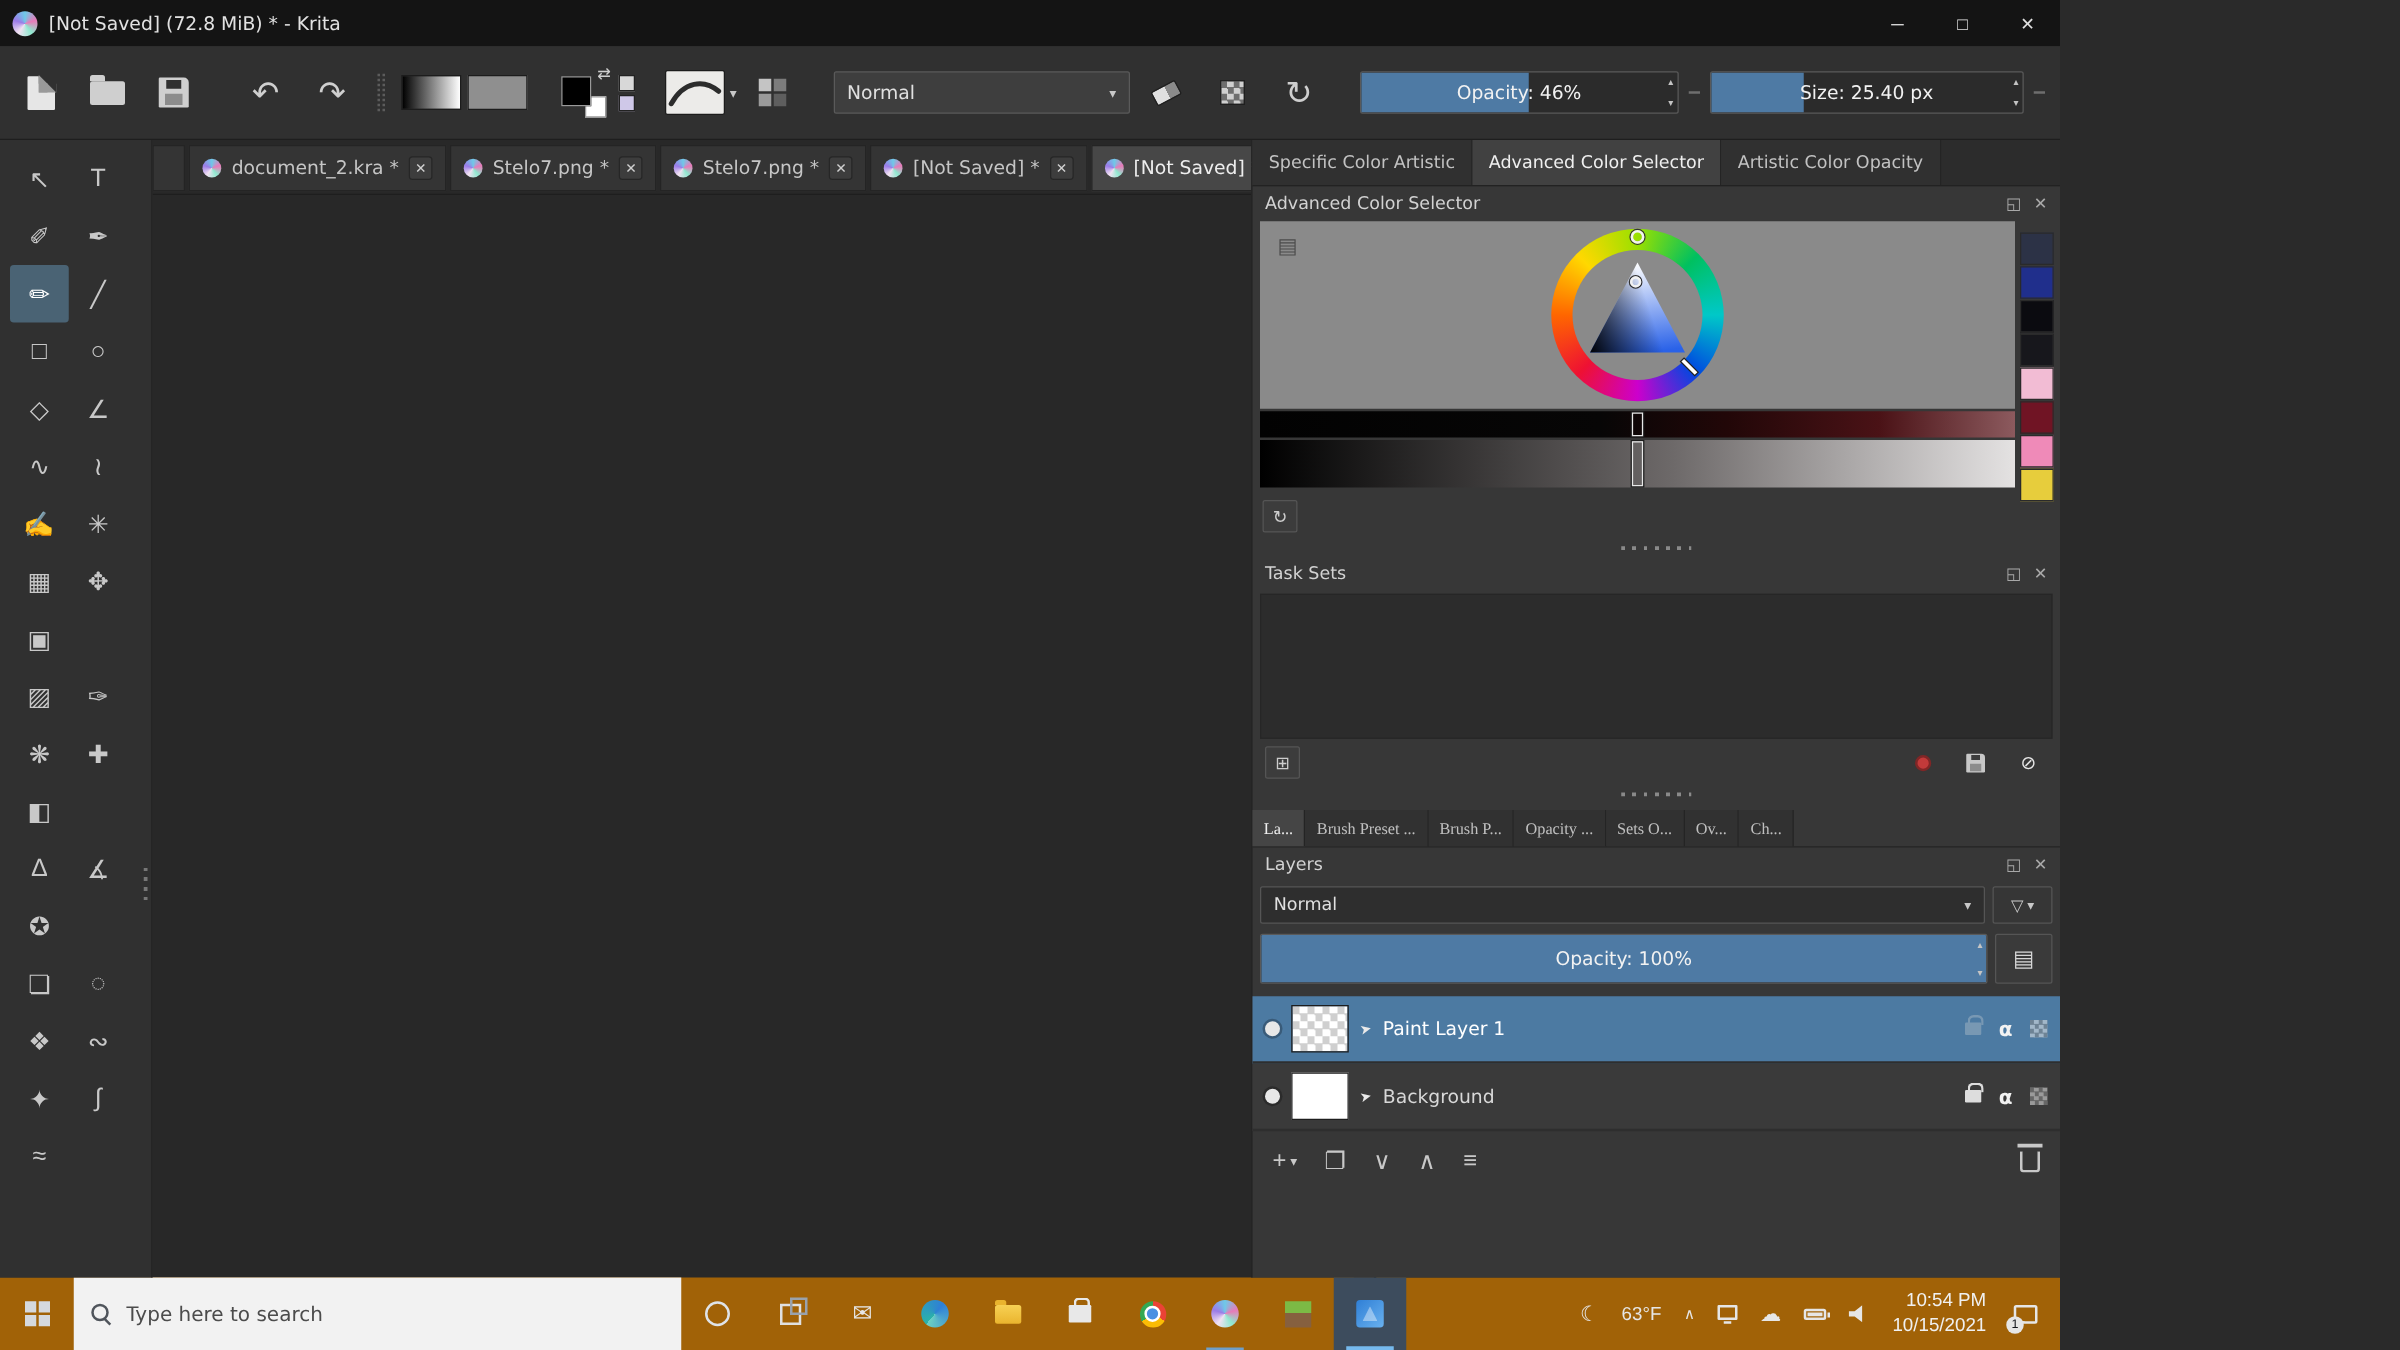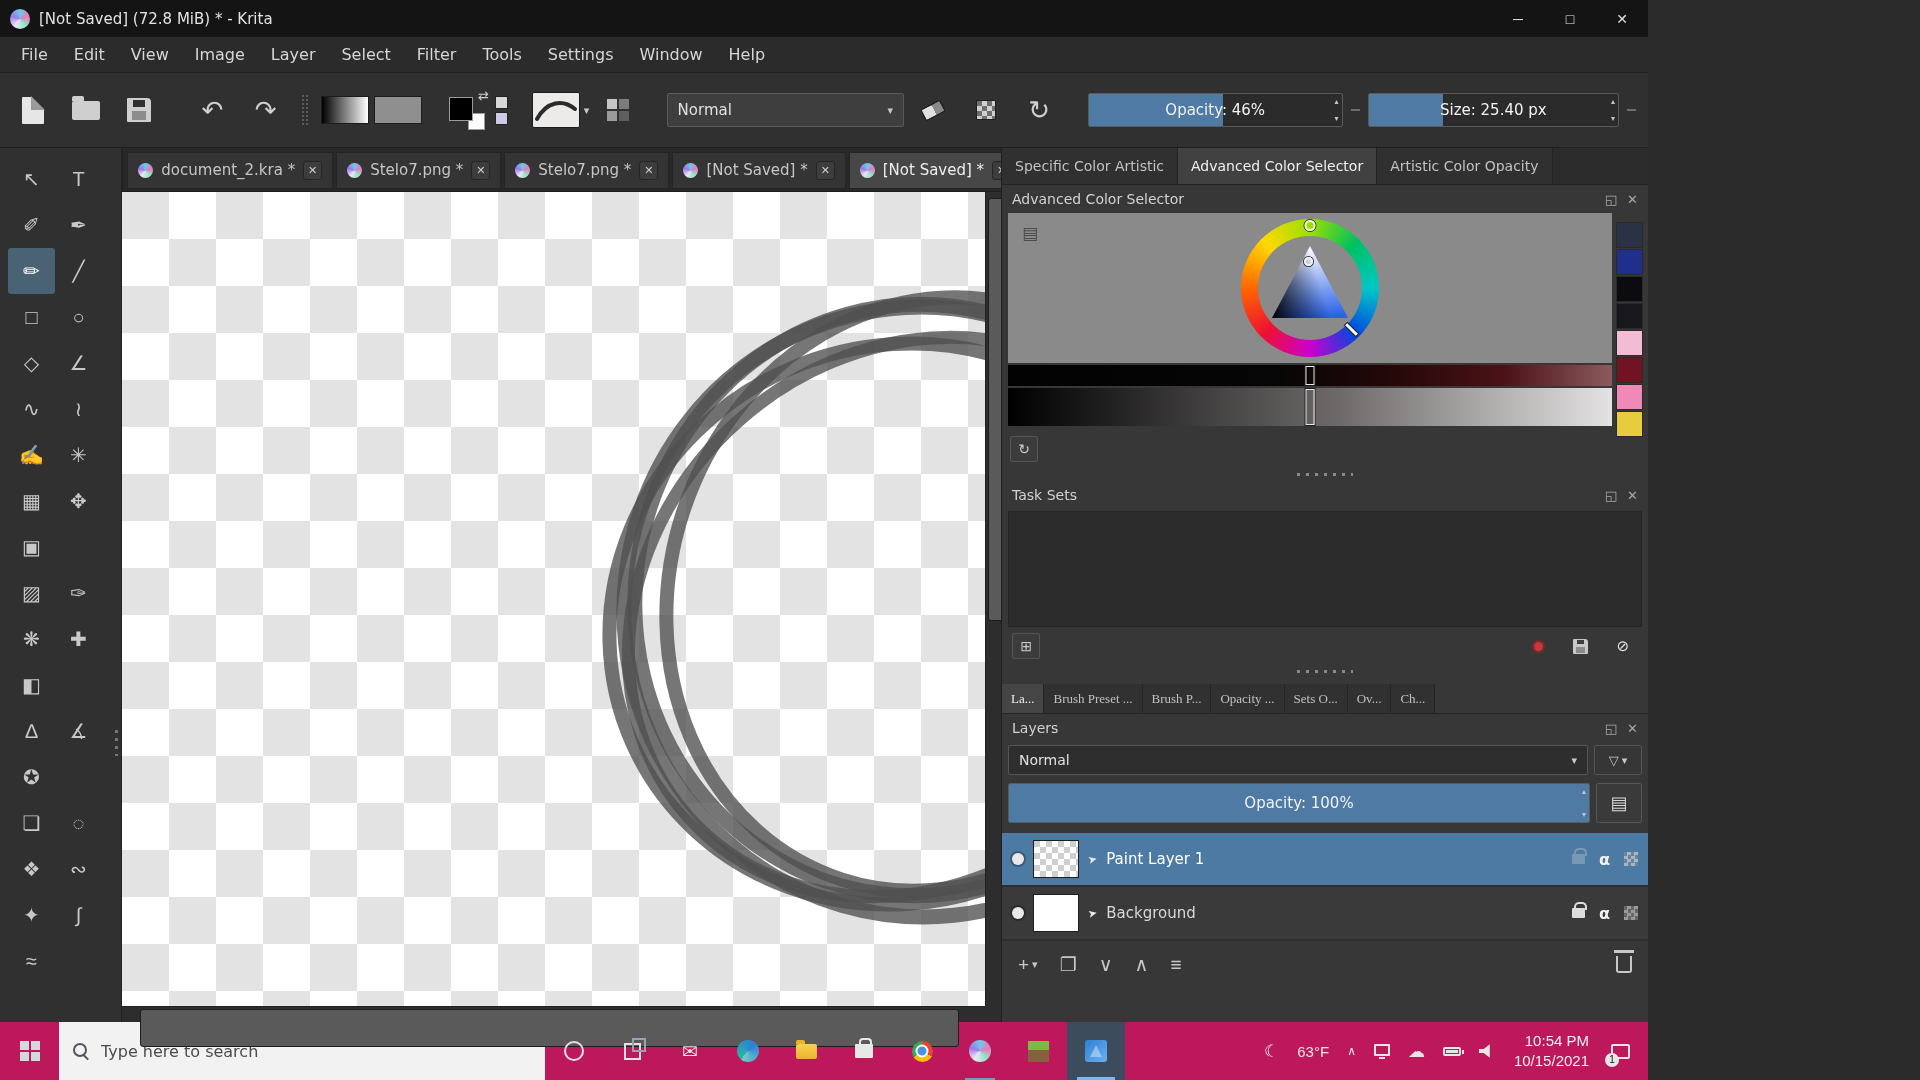--- a/index.html
+++ b/index.html
@@ -68,21 +68,21 @@
 .workspace{flex:1 1 auto;display:flex;min-height:0;}
 .toolbox{width:135px;background:#303030;border-right:1px solid #222;position:relative;
   display:grid;grid-template-columns:47px 47px;grid-auto-rows:46px;justify-content:start;padding:8px 0 0 8px;}
 .toolbox::after{content:"";position:absolute;right:3px;top:582px;width:3px;height:26px;
   background:repeating-linear-gradient(#777 0 3px,transparent 3px 8px);}
 .tool{display:flex;align-items:center;justify-content:center;font-size:20px;color:#c8c8c8;background:none;border:none;}
 .tool.active{background:#4a6374;border-radius:3px;color:#fff;}
 .tool.empty{visibility:hidden;}
 
 
-.canvas-col{flex:1 1 auto;display:flex;flex-direction:column;min-width:0;background:#282828;}
+.canvas-col{flex:1 1 auto;display:flex;flex-direction:row;min-width:0;background:#282828;}
 .doc-tabs{height:44px;background:#282828;border-bottom:1px solid #1e1e1e;display:flex;align-items:center;gap:3px;padding:3px 4px 2px 0;}
 .doc-tab{height:37px;display:flex;align-items:center;gap:8px;padding:0 10px;background:#343434;border:1px solid #242424;color:#c6c6c6;font-size:15px;white-space:nowrap;}
 .doc-tab.active{background:#474747;color:#eeeeee;}
 .doc-tab .ticon{width:15px;height:15px;border-radius:50%;background:conic-gradient(#6ec9e8,#e87ab8,#8fe8cf,#f2e2f2,#9b7be8,#6ec9e8);flex:0 0 auto;}
 .tab-close{width:19px;height:19px;display:flex;align-items:center;justify-content:center;background:#3d3d3d;border:1px solid #262626;border-radius:3px;font-size:11px;color:#d0d0d0;}
 .doc-tab-stub{width:26px;height:37px;background:#343434;border:1px solid #242424;display:flex;align-items:center;justify-content:flex-end;overflow:hidden;}
 .doc-tab-stub .ticon{margin-right:-7px;}
 .tab-arrows{margin-left:auto;display:flex;gap:2px;}
 .tab-arrow{width:22px;height:30px;background:#343434;border:1px solid #242424;color:#bdbdbd;font-size:12px;display:flex;align-items:center;justify-content:center;}
 
@@ -155,21 +155,21 @@
 .dim{opacity:.3;}
 .alpha{font-size:16px;font-weight:bold;color:#f2f2f2;}
 .mini-checker{width:14px;height:14px;background:repeating-conic-gradient(#e8e8e8 0 25%,#8a8a8a 0 50%) 0 0/7px 7px;opacity:.55;}
 .layers-actions{display:flex;align-items:center;gap:22px;padding:12px 16px 0;font-size:19px;color:#c8c8c8;flex:0 0 auto;}
 .la-btn{background:none;border:none;color:#c8c8c8;font-size:19px;display:flex;align-items:center;gap:3px;}
 .i-trash{position:relative;width:16px;height:17px;border:2px solid #c8c8c8;border-top:none;border-radius:0 0 3px 3px;margin-left:auto;}
 .i-trash::before{content:"";position:absolute;top:-6px;left:-4px;width:20px;height:3px;background:#c8c8c8;}
 .trash-btn{background:none;border:none;margin-left:auto;display:flex;}
 
 
-.taskbar{height:58px;background:#be185d;display:flex;align-items:stretch;flex:0 0 auto;justify-content:space-between;}
+.taskbar{height:58px;background:#a16207;display:flex;align-items:stretch;flex:0 0 auto;justify-content:space-between;}
 .tb-start{width:59px;display:flex;align-items:center;justify-content:center;background:none;border:none;}
 .i-win{display:grid;grid-template-columns:9px 9px;grid-template-rows:9px 9px;gap:2px;}
 .i-win span{background:#d5d9de;}
 .tb-search{width:486px;background:#f2f2f2;display:flex;align-items:center;gap:12px;padding:0 14px;}
 .i-mag{position:relative;width:16px;height:16px;flex:0 0 auto;}
 .i-mag::before{content:"";position:absolute;left:0;top:0;width:10px;height:10px;border:2px solid #50555c;border-radius:50%;}
 .i-mag::after{content:"";position:absolute;left:11px;top:11px;width:7px;height:2px;background:#50555c;transform:rotate(45deg);transform-origin:0 0;}
 .tb-search input{border:none;background:transparent;outline:none;font-size:16px;color:#333;width:100%;font-family:inherit;}
 .tb-search input::placeholder{color:#4c4c4c;opacity:1;}
 .tb-app{width:58px;display:flex;align-items:center;justify-content:center;position:relative;background:none;border:none;}
@@ -215,33 +215,20 @@
   <div class="titlebar">
     <span class="app-icon"></span>
     <span class="tb-title">[Not Saved]  (72.8 MiB)  * - Krita</span>
     <div class="win-controls">
       <button class="wc">─</button>
       <button class="wc">□</button>
       <button class="wc">✕</button>
     </div>
   </div>
 
-  <nav class="menubar">
-    <div class="menu-item">File</div>
-      <div class="menu-item">Edit</div>
-      <div class="menu-item">View</div>
-      <div class="menu-item">Image</div>
-      <div class="menu-item">Layer</div>
-      <div class="menu-item">Select</div>
-      <div class="menu-item">Filter</div>
-      <div class="menu-item">Tools</div>
-      <div class="menu-item">Settings</div>
-      <div class="menu-item">Window</div>
-      <div class="menu-item">Help</div>
-  </nav>
 
   <div class="toolbar">
     <button class="tb-btn">
         <span class="i-page"></span>
       </button>
     <button class="tb-btn">
         <span class="i-folder"></span>
       </button>
     <button class="tb-btn">
         <span class="i-floppy"></span>

